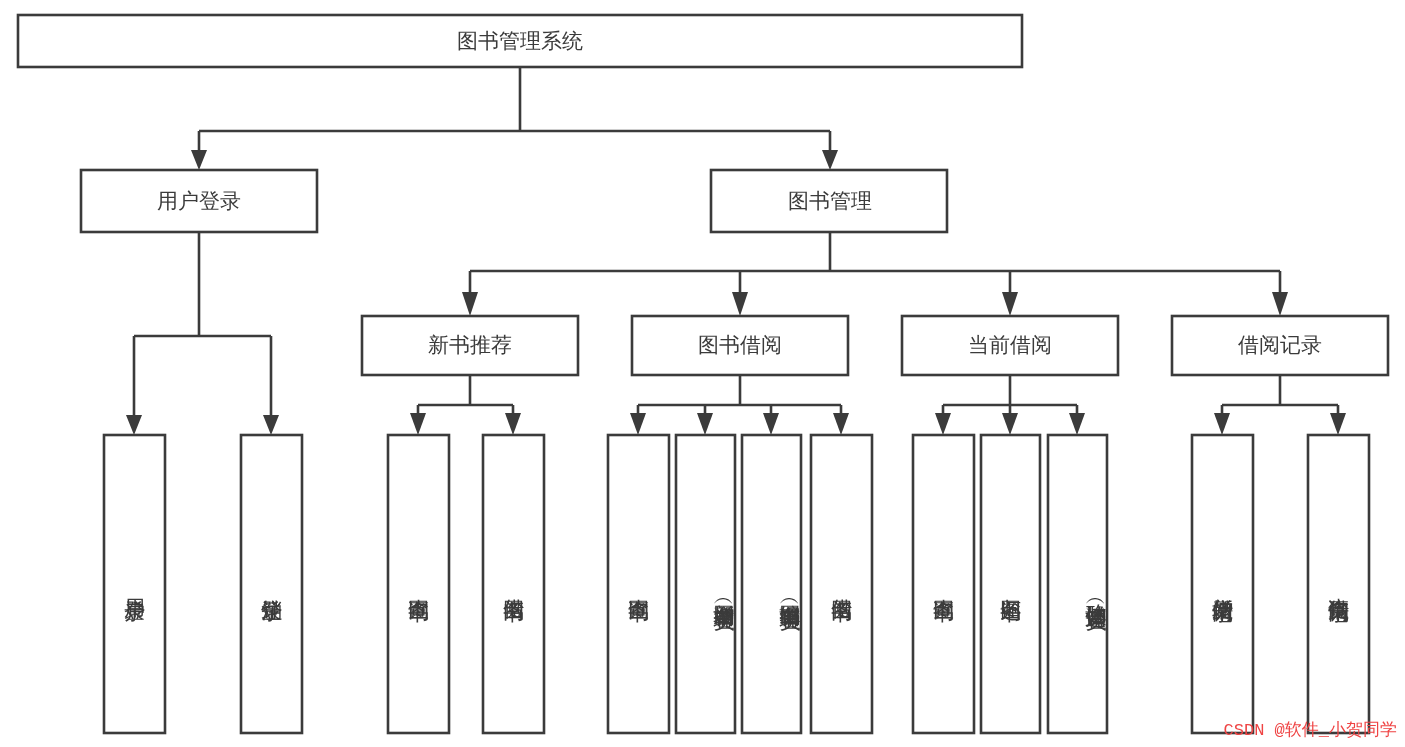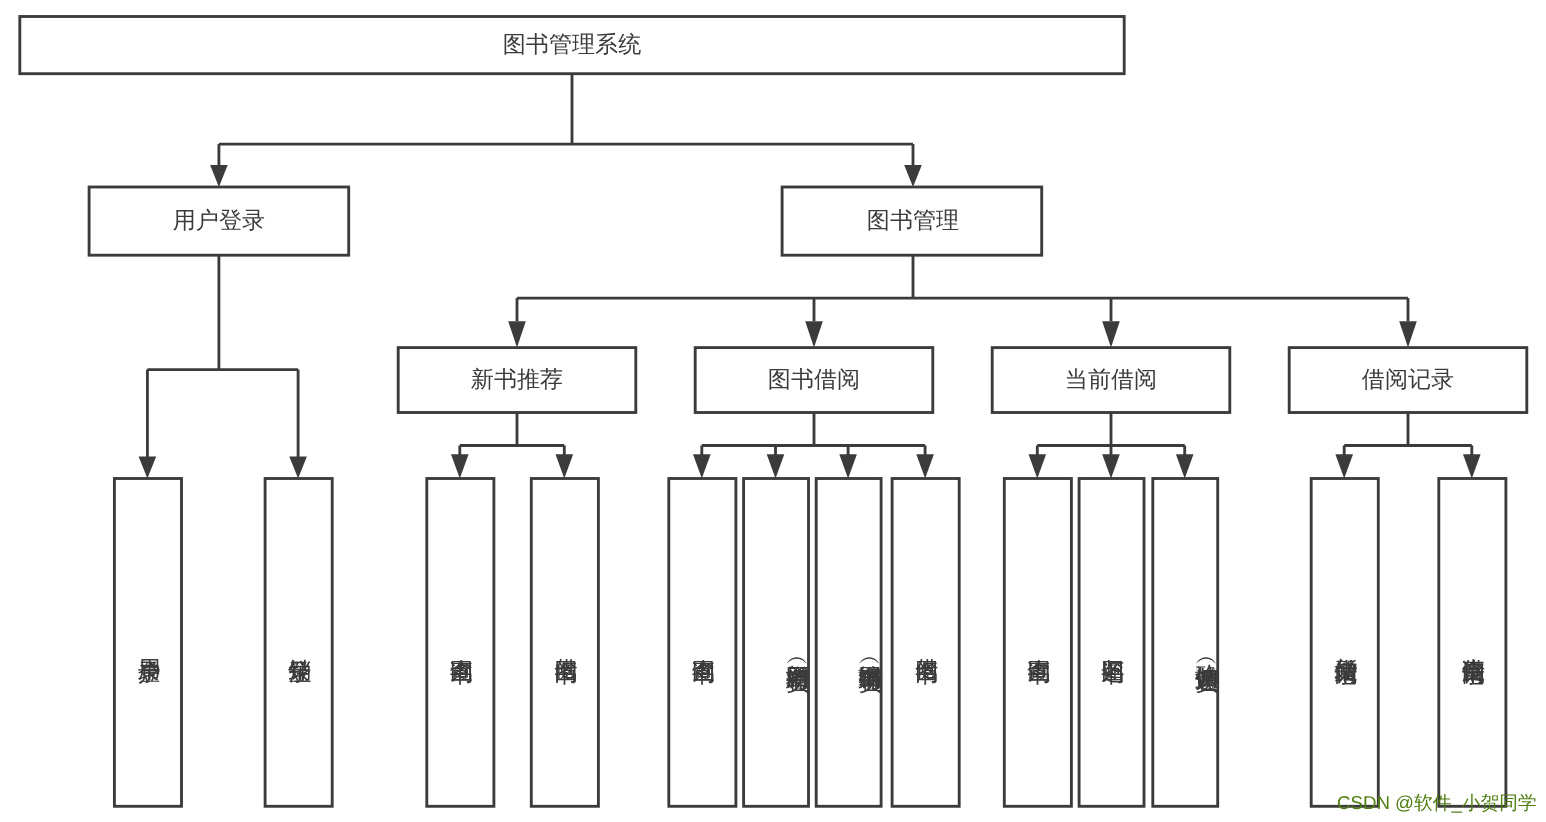--- a/index.html
+++ b/index.html
@@ -61,23 +61,23 @@
     display: flex;
     align-items: center;
     justify-content: center;
     white-space: nowrap;
     pointer-events: none;
   }
   .watermark {
     position: absolute;
     right: 8px;
     bottom: 6px;
-    font-family: Liberation Sans, sans-serif;
+    font-family: Liberation Mono, monospace;
     font-size: 17px;
-    color: #4d7c0f;
+    color: #ef4444;
     white-space: nowrap;
     user-select: none;
   }
 </style>
 </head>
 <body>
 
 <div id="diagram-root">
 
   <svg class="diagram" viewBox="0 0 1405 747">

